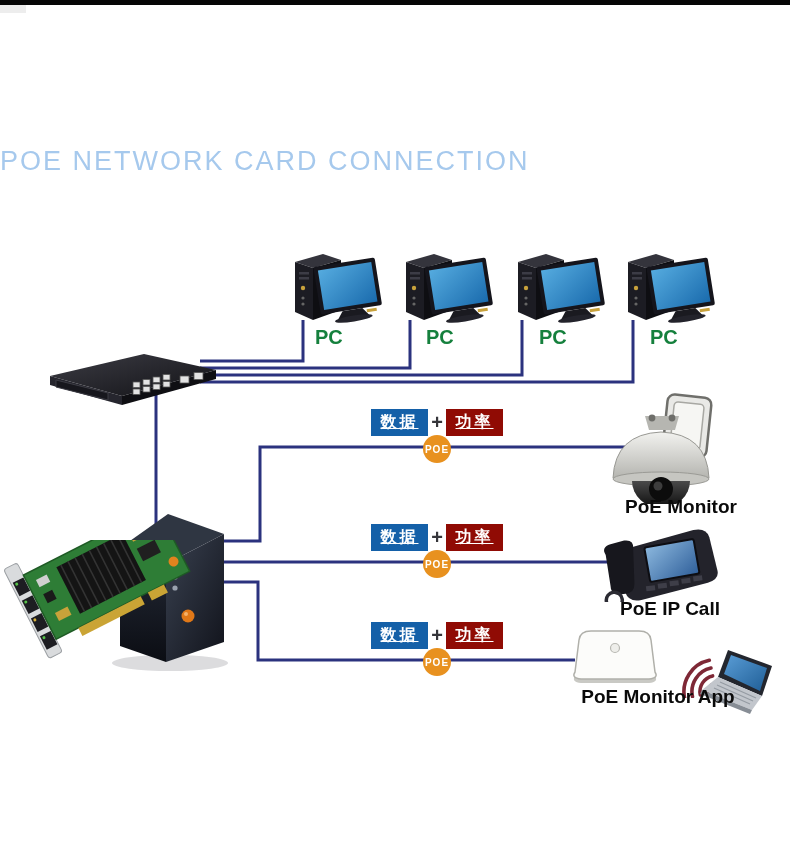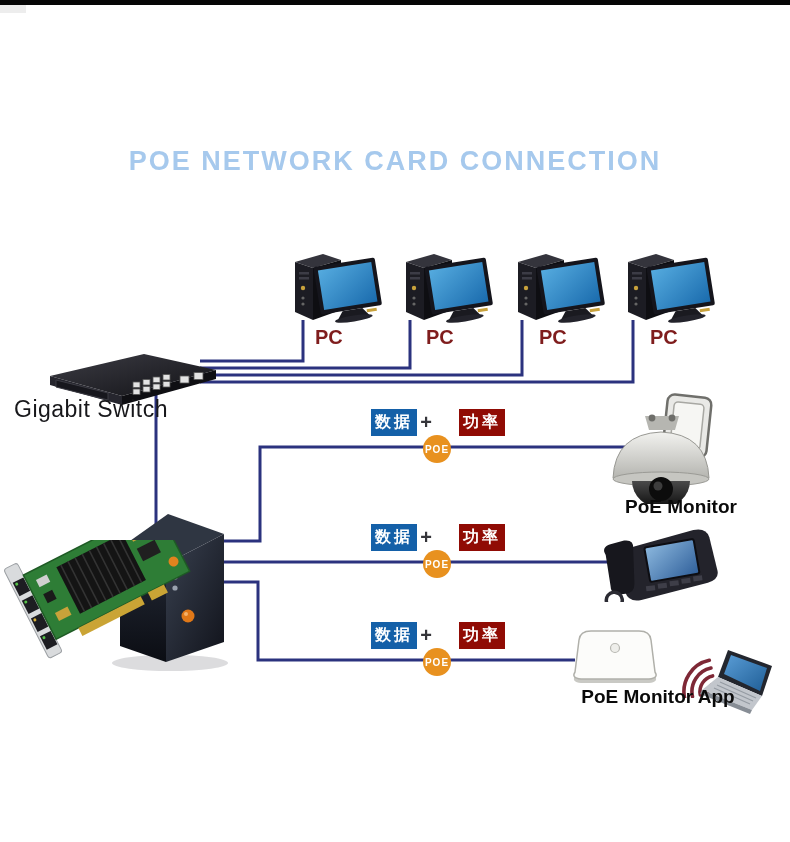--- a/index.html
+++ b/index.html
@@ -1,31 +1,31 @@
 <!DOCTYPE html>
 <html style="--title: #a6c9ed; --data-badge: #1460a8; --power-badge: #900b04; --poe-circle: #e8911f; --cable: #2b327e;"><head>
 <meta charset="utf-8">
 <style>
   html,body{margin:0;padding:0;background:#fff;}
   .canvas{position:relative;width:790px;height:842px;background:#ffffff;overflow:hidden;
           font-family:"Liberation Sans",sans-serif;}
   .abs{position:absolute;}
   .topbar{position:absolute;left:0;top:0;width:790px;height:5px;background:#060606;}
   .topchip{position:absolute;left:0;top:5px;width:26px;height:8px;background:#ededed;}
-  .title{position:absolute;left:0;top:146px;width:790px;text-align:center;
-         font-size:27px;letter-spacing:2px;color:var(--title,#a6c9ed);font-weight:700;}
+  .title{position:absolute;left:0;top:146px;width:790px;
+         font-size:27px;letter-spacing:2px;color:var(--title,#a6c9ed);font-weight:400;}
   .cables{position:absolute;left:0;top:0;}
-  .pc-label{position:absolute;font-size:20px;font-weight:bold;color:#7f1d1d;}
+  .pc-label{position:absolute;font-size:20px;font-weight:bold;color:#15803d;}
   .big-label{position:absolute;font-size:23px;color:#17171a;letter-spacing:.5px;}
   .device-label{position:absolute;font-size:19px;font-weight:bold;color:#0a0a0a;text-align:center;}
   .badge-strip{position:absolute;display:flex;align-items:center;height:27px;}
-  .badge{width:46px;height:27px;display:flex;align-items:center;justify-content:center;
-         color:#fff;font-size:16px;font-weight:bold;letter-spacing:3px;}
+  .badge{width:57px;height:27px;display:flex;align-items:center;justify-content:center;
+         color:#fff;font-size:16px;font-weight:bold;letter-spacing:3px;text-decoration:underline;}
   .badge.data{background:var(--data-badge,#1460a8);}
-  .badge.power{background:var(--power-badge,#900b04);margin-left:24px;}
+  .badge.power{background:var(--power-badge,#900b04);}
   .plus{width:18px;text-align:center;font-size:20px;font-weight:bold;color:#35353a;}
   .poe-circle{position:absolute;width:28px;height:28px;border-radius:50%;
               background:var(--poe-circle,#e8911f);color:#fff;display:flex;align-items:center;
               justify-content:center;font-size:10px;font-weight:bold;letter-spacing:1px;}
 </style>
 </head>
 <body>
 
 <div class="canvas">
 
@@ -92,21 +92,20 @@
       <rect x="105" y="27" width="7" height="5.5"></rect>
         <rect x="115" y="24.5" width="7" height="5.5"></rect>
       <rect x="85" y="39" width="7" height="5.5"></rect>
         <rect x="95" y="36.5" width="7" height="5.5"></rect>
       <rect x="105" y="34" width="7" height="5.5"></rect>
         <rect x="115" y="31.5" width="7" height="5.5"></rect>
       <rect x="132" y="26" width="9" height="7"></rect>
         <rect x="146" y="22.5" width="9" height="7"></rect>
     </g>
   </svg>
-  <div class="big-label" style="left:14px;top:396px">Gigabit Switch</div>
 
   <svg class="abs" style="left:283px;top:248px" width="105" height="80" viewBox="0 0 105 80">
     <polygon points="12,14 40,6 58,12 30,20" fill="#34343c"></polygon>
     <polygon points="30,20 58,12 58,62 30,72" fill="#0e0e12"></polygon>
     <polygon points="12,14 30,20 30,72 12,64" fill="#1c1c23"></polygon>
     <rect x="16" y="24" width="10" height="2.5" fill="#3c3c46"></rect>
     <rect x="16" y="29" width="10" height="2.5" fill="#3c3c46"></rect>
     <circle cx="20" cy="40" r="2.2" fill="#c8a23c"></circle>
     <circle cx="20" cy="50" r="1.6" fill="#666"></circle>
       <circle cx="20" cy="56" r="1.6" fill="#666"></circle>
@@ -273,20 +272,21 @@
         <rect x="46" y="64" width="9" height="5"></rect>
           <rect x="58" y="63" width="9" height="5"></rect>
         <rect x="70" y="62" width="9" height="5"></rect>
           <rect x="82" y="61" width="9" height="5"></rect>
         <rect x="94" y="60" width="9" height="5"></rect>
       </g>
       <path d="M10,28 Q6,20 16,18 L30,16 Q40,16 38,25 L35,60 Q34,69 25,69 L19,69 Q10,69 11,59 Z" fill="#17171d"></path>
       <circle cx="13" cy="74" r="8" fill="none" stroke="#2b2b33" stroke-width="3.5"></circle>
     </g>
   </svg>
+  <div class="device-label" style="left:600px;top:598px;width:140px">PoE IP Call</div>
 
   <svg class="abs" style="left:561px;top:626px" width="108" height="62" viewBox="0 0 108 62">
     <path d="M14,50 Q10,56 20,57 L88,57 Q98,56 94,50 L90,16 Q89,6 78,6 L30,6 Q19,6 18,16 Z" fill="#c9c9c4"></path>
     <path d="M14,46 Q10,52 20,53 L88,53 Q98,52 94,46 L90,14 Q89,5 78,5 L30,5 Q19,5 18,14 Z" fill="#fcfcfa" stroke="#b0b0aa" stroke-width="1.5"></path>
     <circle cx="54" cy="22" r="4.5" fill="#eeeeea" stroke="#b8b8b2" stroke-width="1.2"></circle>
   </svg>
 
   <svg class="abs" style="left:668px;top:634px" width="54" height="64" viewBox="0 0 54 64">
     <g stroke="#7e2836" stroke-width="3.6" fill="none" stroke-linecap="round" transform="rotate(-12 46 58)">
       <path d="M40,58 A8,8 0 0 1 48,50"></path>

